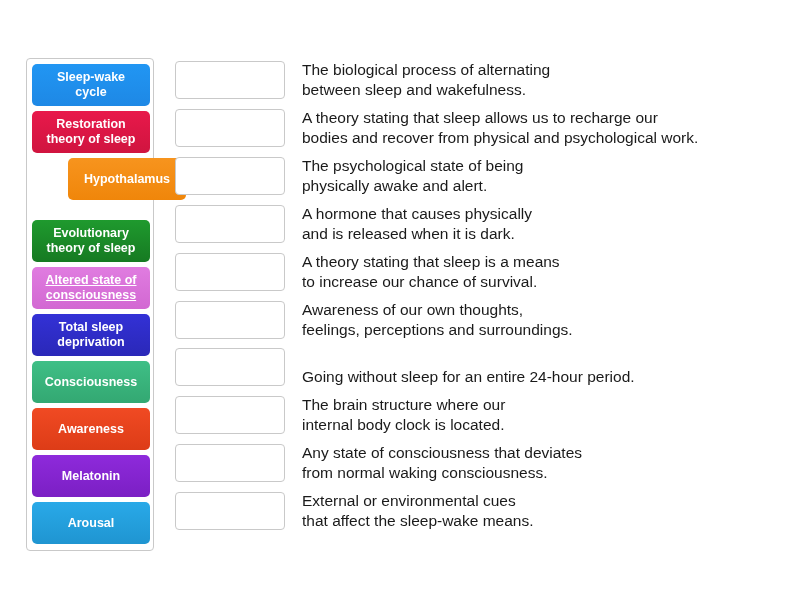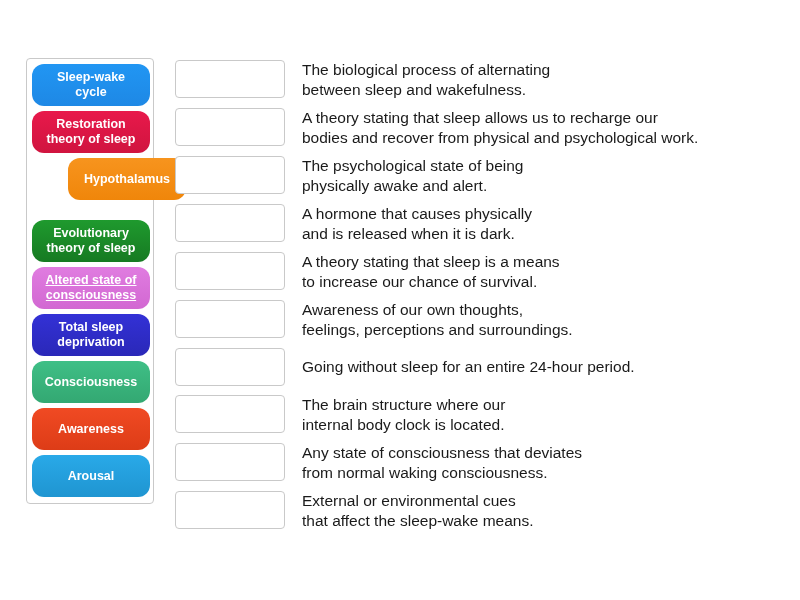--- a/index.html
+++ b/index.html
@@ -26,21 +26,21 @@
     border: 1px solid #c9c9c9;
     border-radius: 4px;
     background: #ffffff;
     padding: 5px 5px 6px 5px;
     box-sizing: border-box;
   }
   .tile {
     width: 118px;
     min-height: 42px;
     margin-bottom: 5px;
-    border-radius: 12px;
+    border-radius: 5px;
     display: flex;
     align-items: center;
     justify-content: center;
     text-align: center;
     color: #ffffff;
     font-weight: bold;
     font-size: 12.5px;
     line-height: 15px;
     padding: 4px 12px;
     box-sizing: border-box;
@@ -51,21 +51,21 @@
 
   
   #rows {
     position: absolute;
     left: 175px;
     top: 60px;
     width: 610px;
   }
   .row {
     display: flex;
-    align-items: flex-start;
+    align-items: flex-end;
     margin-bottom: 9px;
   }
   .drop-box {
     width: 110px;
     height: 38px;
     border: 1px solid #c9c9c9;
     border-radius: 4px;
     background: #ffffff;
     flex: 0 0 auto;
     box-sizing: border-box;
@@ -92,20 +92,21 @@
 theory of sleep</div>
       <div class="tile" style="background: linear-gradient(rgb(247, 148, 30), rgb(240, 134, 10)); white-space: pre-line; margin-left: 36px;">Hypothalamus</div>
       <div class="tile" style="background: linear-gradient(rgb(31, 154, 46), rgb(22, 122, 34)); white-space: pre-line; margin-top: 20px;">Evolutionary
 theory of sleep</div>
       <div class="tile" style="background: linear-gradient(rgb(224, 124, 224), rgb(210, 104, 210)); white-space: pre-line; text-decoration: underline;">Altered state of
 consciousness</div>
       <div class="tile" style="background: linear-gradient(rgb(51, 49, 214), rgb(42, 40, 184)); white-space: pre-line;">Total sleep
 deprivation</div>
       <div class="tile" style="background: linear-gradient(rgb(63, 191, 134), rgb(51, 168, 114)); white-space: pre-line;">Consciousness</div>
       <div class="tile" style="background: linear-gradient(rgb(240, 74, 35), rgb(221, 60, 23)); white-space: pre-line;">Awareness</div>
+      <div class="tile" style="background: linear-gradient(rgb(142, 42, 219), rgb(123, 31, 196)); white-space: pre-line;">Melatonin</div>
       <div class="tile" style="background: linear-gradient(rgb(41, 169, 232), rgb(31, 149, 209)); white-space: pre-line;">Arousal</div>
     </div>
 
   <div id="rows">
       <div class="row">
         <div class="drop-box"></div>
         <div class="definition">The biological process of alternating
 between sleep and wakefulness.</div>
       </div>
       <div class="row">

